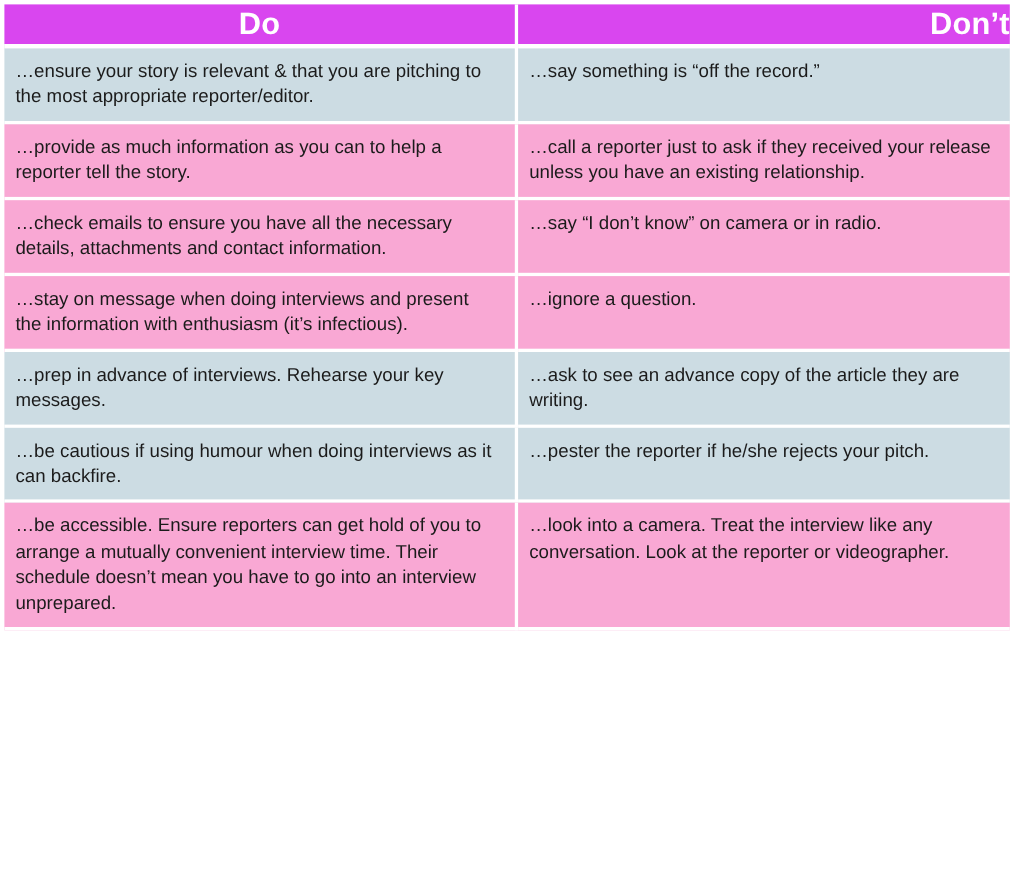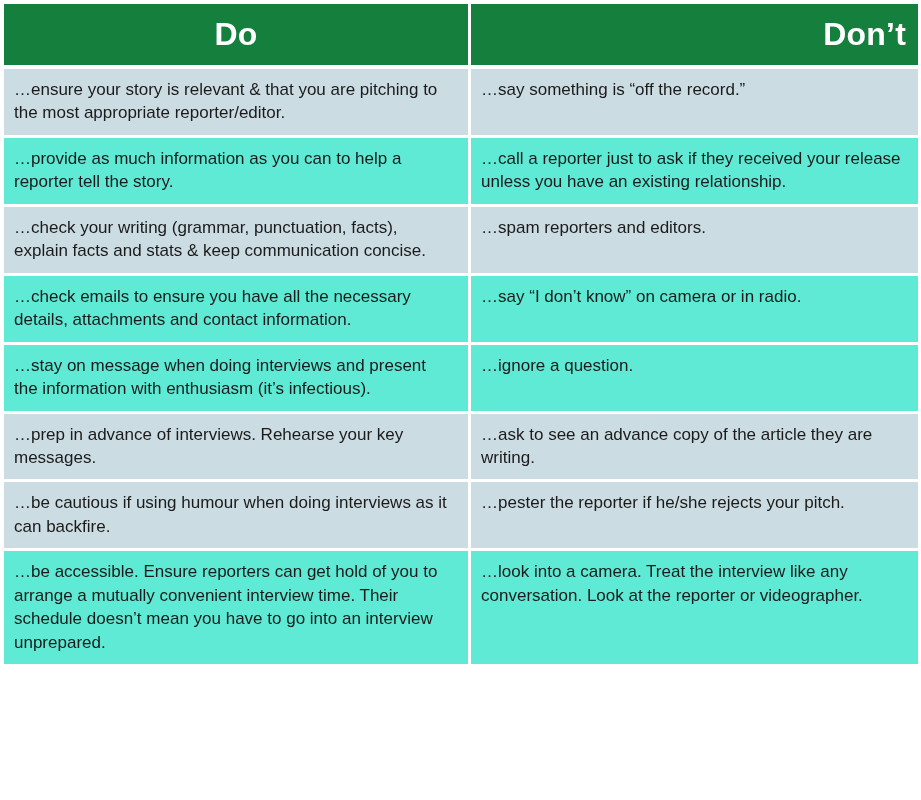--- a/index.html
+++ b/index.html
@@ -23,46 +23,46 @@
   table.do-dont {
     width: 100%;
     border-collapse: separate;
     border-spacing: 0;
     table-layout: fixed;
   }
   table.do-dont col.col-do { width: 51.1%; }
   table.do-dont col.col-dont { width: 48.9%; }
 
   thead th {
-    background: #15803d;
+    background: #d946ef;
     color: #ffffff;
-    font-size: 32px;
+    font-size: 28px;
     font-weight: bold;
     text-align: center;
     height: 36px;
-    padding: 12px;
+    padding: 0;
     vertical-align: middle;
     border-right: 3px solid #ffffff;
     letter-spacing: 0.2px;
   }
   thead th.last { border-right: none; text-align: right; }
 
   tbody tr td {
     font-size: 17px;
     line-height: 1.38;
     color: #1b1b1b;
     padding: 9px 14px 10px 10px;
     vertical-align: top;
     border-right: 3px solid #ffffff;
     border-bottom: 3px solid #ffffff;
   }
   tbody tr td.last { border-right: none; }
 
   tbody tr.shade-a td { background: #ccdce3; }
-  tbody tr.shade-b td { background: #5eead4; }
+  tbody tr.shade-b td { background: #f9a8d4; }
 
   tbody tr.spacer-top td { border-top: 4px solid #ffffff; }
 
   .cell-text { display: block; }
 </style>
 </head>
 <body>
 
 <div class="table-wrap">
   <table class="do-dont">
@@ -84,28 +84,20 @@
         <td class="last">
             <span class="cell-text">…say something is “off the record.”</span>
           </td>
       </tr>
       <tr class="shade-b">
         <td>
             <span class="cell-text">…provide as much information as you can to help a reporter tell the story.</span>
           </td>
         <td class="last">
             <span class="cell-text">…call a reporter just to ask if they received your release unless you have an existing relationship.</span>
-          </td>
-      </tr>
-      <tr class="shade-a">
-        <td>
-            <span class="cell-text">…check your writing (grammar, punctuation, facts), explain facts and stats &amp; keep communication concise.</span>
-          </td>
-        <td class="last">
-            <span class="cell-text">…spam reporters and editors.</span>
           </td>
       </tr>
       <tr class="shade-b">
         <td>
             <span class="cell-text">…check emails to ensure you have all the necessary details, attachments and contact information.</span>
           </td>
         <td class="last">
             <span class="cell-text">…say “I don’t know” on camera or in radio.</span>
           </td>
       </tr>

